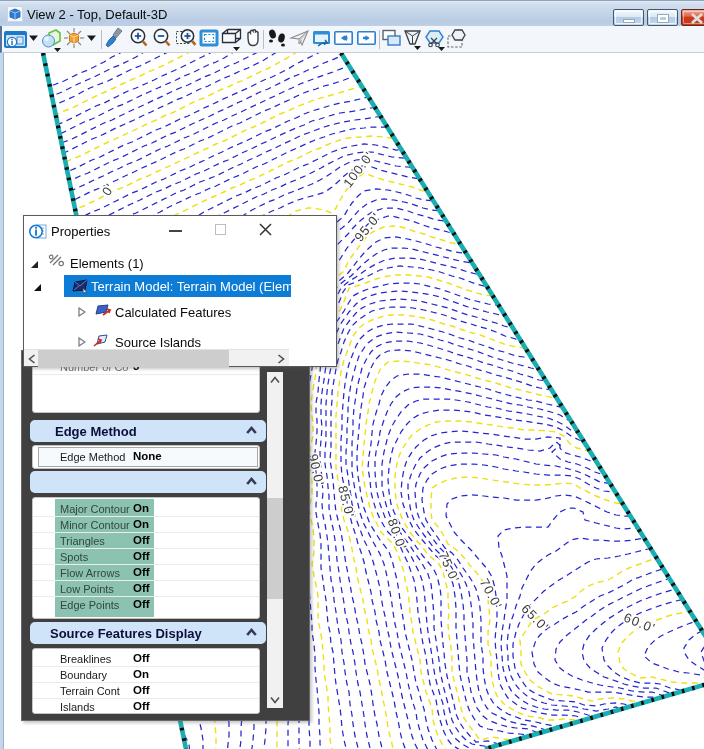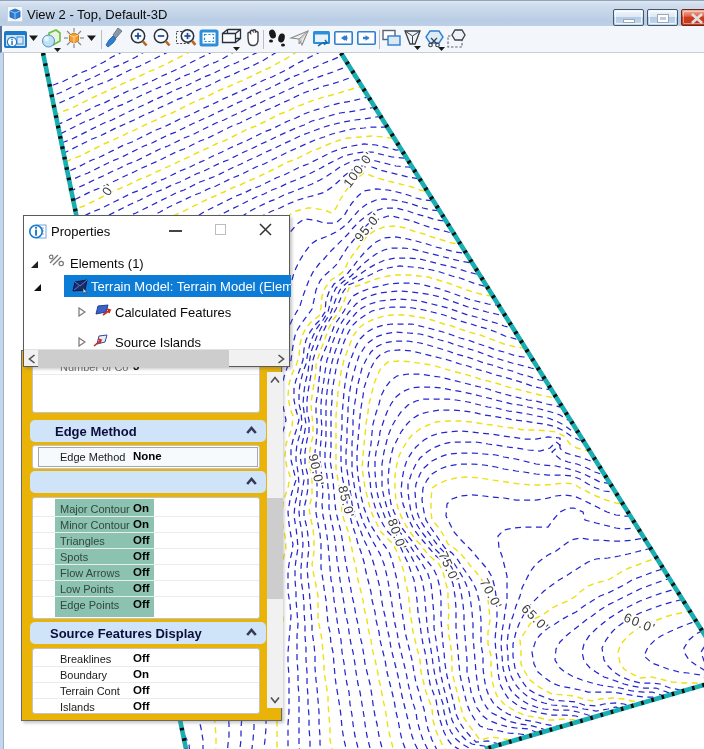--- a/index.html
+++ b/index.html
@@ -17,22 +17,22 @@
 
 #toolbar{position:absolute;left:0;top:26px;width:704px;height:27px;background:#f3f6fa;border-bottom:1px solid #c9cdd4;border-left:2px solid #55739b}
 
 #lframe{position:absolute;left:0;top:53px;width:4px;height:696px;background:#c4d6ea;border-right:1px solid #9db3cc}
 
 #terr{position:absolute;left:0;top:0}
 .minor{fill:none;stroke:#2626cd;stroke-width:1.25;stroke-dasharray:6 4.5}
 .major{fill:none;stroke:#eee016;stroke-width:1.4;stroke-dasharray:6 4.5}
 .tlab{font-family:"Liberation Sans",sans-serif;font-size:13px;letter-spacing:1px;fill:#3c3c3c;stroke:#fff;stroke-width:3;paint-order:stroke}
 
-#pdet{position:absolute;left:21px;top:350px;width:261px;height:371px;background:#eab308;border:1px solid #686868;box-shadow:2px 2px 3px rgba(90,90,90,.35)}
-#ptree{position:absolute;left:23px;top:215px;width:267px;height:152px;background:#fff;border:1px solid #5a5a5a;box-shadow:2px 2px 3px rgba(90,90,90,.35);font-size:13px}
+#pdet{position:absolute;left:21px;top:350px;width:289px;height:371px;background:#404040;border:1px solid #686868;box-shadow:2px 2px 3px rgba(90,90,90,.35)}
+#ptree{position:absolute;left:23px;top:215px;width:314px;height:152px;background:#fff;border:1px solid #5a5a5a;box-shadow:2px 2px 3px rgba(90,90,90,.35);font-size:13px}
 .gbox{position:absolute;left:10px;width:228px;background:#fff;border:1px solid #c3c3c3;border-radius:3px}
 .ghead{position:absolute;left:8px;width:236px;height:22px;background:#cfe4f8;border-radius:5px;color:#0d0d3d;font-weight:bold;font-size:13px}
 .ghead span{position:absolute;top:4px}
 .chev{position:absolute;right:9px;top:6px;width:11px;height:8px}
 .prow{position:absolute;left:0;width:100%;height:16px;font-size:11.5px}
 .plab{position:absolute;left:27px;top:2px;color:#6d6d6d;white-space:nowrap;overflow:hidden;width:71px;font-size:11px}
 .pval{position:absolute;left:100px;top:1px;color:#000;font-weight:bold;white-space:nowrap}
 .rsep{border-bottom:1px solid #ebebeb}
 
 .sb{position:absolute;background:#f1f1f1}

